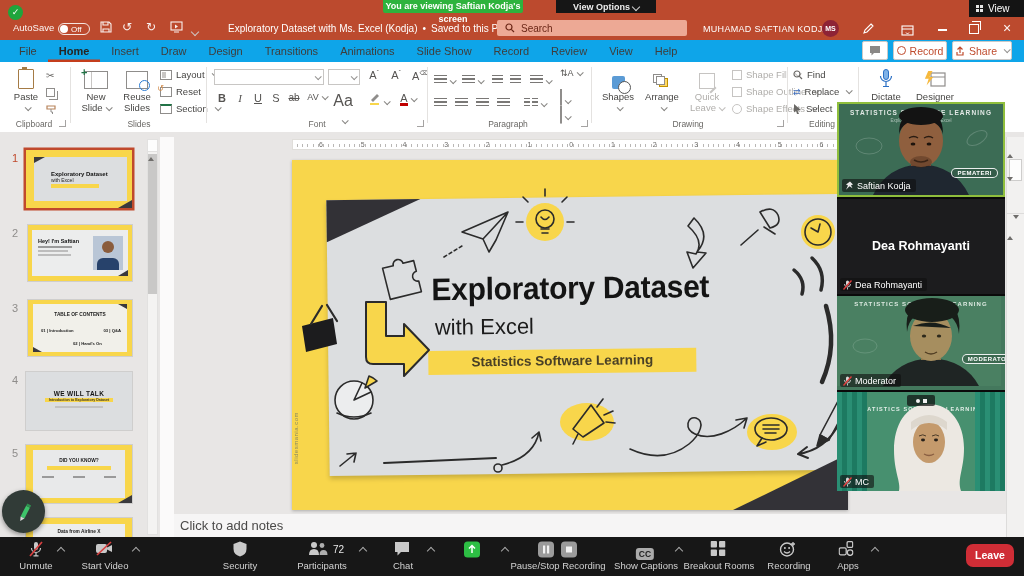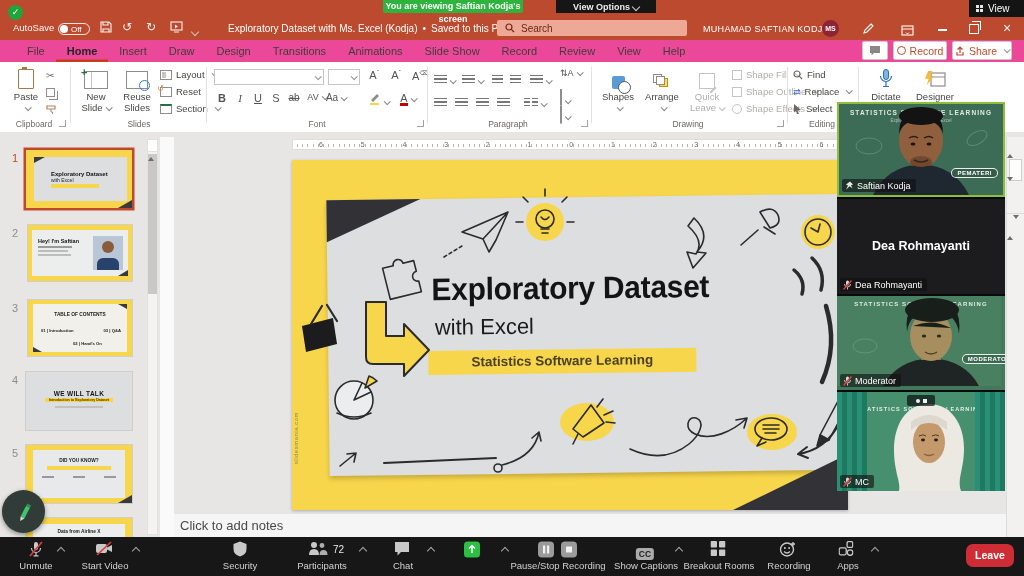--- a/index.html
+++ b/index.html
@@ -33,21 +33,21 @@
   .searchbox{left:497px;top:20px;width:190px;height:16px;background:#eda995;border-radius:2px;display:flex;align-items:center;gap:7px;padding-left:24px;box-sizing:border-box;}
   .searchbox span{font-size:10px;color:#64241684;color:#6b2616;}
   .username{left:703px;top:24px;font-size:9px;letter-spacing:.3px;color:#fff;}
   .avatar{left:822px;top:20px;width:17px;height:17px;border-radius:50%;background:#8e2336;color:#fff;font-size:7px;font-weight:bold;text-align:center;line-height:17px;}
   .winbtn{top:22px;color:#fff;font-size:12px;opacity:.95;}
   .minbar{left:938px;top:29px;width:9px;height:1.5px;background:#fff;}
   .restore{left:969px;top:24px;width:8px;height:8px;border:1.2px solid #fff;position:absolute;}
   .restore::before{content:"";position:absolute;left:2px;top:-4px;width:8px;height:8px;border:1.2px solid #fff;border-bottom:none;border-left:none;}
 
   
-  .tabrow{left:0;top:40px;width:1024px;height:22px;background:#ec4899;display:flex;padding-left:16px;box-sizing:border-box;}
+  .tabrow{left:0;top:40px;width:1024px;height:22px;background:#0ea5e9;display:flex;padding-left:8px;box-sizing:border-box;}
   .rtab{padding:0 11px;font-size:11px;color:#3f3d3b;line-height:22px;white-space:nowrap;}
   .rtab.active{color:#252423;font-weight:bold;box-shadow:inset 0 -2.5px 0 #c43e1c;}
   .tabbtn{top:41px;height:19px;border:1px solid #cbc9c7;border-radius:2px;background:#fff;display:flex;align-items:center;justify-content:center;gap:4px;font-size:10.5px;color:#bf4a2c;box-sizing:border-box;}
   .recdot2{width:7px;height:7px;border-radius:50%;border:1.6px solid #bf4a2c;}
 
   
   .ribbon{left:0;top:62px;width:1024px;height:70px;background:#fff;border-bottom:1px solid #d6d4d2;}
   .vsep{position:absolute;top:5px;height:56px;width:1px;background:#e4e2e0;}
   .glabel{position:absolute;bottom:3px;font-size:8.5px;color:#6a6865;text-align:center;}
   .dlaunch{position:absolute;bottom:5px;width:6px;height:6px;border-left:1px solid #8f8d8b;border-bottom:1px solid #8f8d8b;transform:rotate(-90deg);opacity:.8;}
@@ -293,21 +293,21 @@
       </div>
     <div class="fbtn" style="left:366px;top:7px;"><span>A</span><sup style="font-size:6px;">ˆ</sup></div>
     <div class="fbtn" style="left:388px;top:7px;"><span>A</span><sup style="font-size:6px;">ˇ</sup></div>
     <div class="fbtn" style="left:412px;top:7px;"><span>A</span><sup style="font-size:6px;">⌫</sup></div>
     <div class="fbtn" style="left:214px;font-weight:bold;">B</div>
     <div class="fbtn" style="left:232px;font-style:italic;font-family:'Liberation Serif',serif;">I</div>
     <div class="fbtn" style="left:250px;text-decoration:underline;">U</div>
     <div class="fbtn" style="left:268px;">S</div>
     <div class="fbtn" style="left:286px;text-decoration:line-through;font-size:10px;">ab</div>
     <div class="fbtn" style="left:306px;font-size:9px;width:22px;"><span>AV</span><span class="cv" style="color:#6a6865;"></span></div>
-    <div class="fbtn" style="left:325px;font-size:10px;width:22px;"><span>Aa</span><span class="cv" style="color:#6a6865;"></span></div>
+    <div class="fbtn" style="left:332px;font-size:16px;width:22px;"><span>Aa</span><span class="cv" style="color:#6a6865;"></span></div>
     <div class="fbtn" style="left:366px;width:24px;">
       <svg width="13" height="13" viewBox="0 0 13 13">
           <path d="M3,8 l6,-6 2,2 -6,6 z" fill="#8f8d8b"></path>
           <rect x="2" y="11" width="9" height="2" fill="#f8d64b"></rect>
         </svg><span class="cv" style="color:#6a6865;"></span>
     </div>
     <div class="fbtn" style="left:396px;width:24px;"><span style="border-bottom:3px solid #c00000;display:inline-block;line-height:10px;">A</span><span class="cv" style="color:#6a6865;"></span></div>
     <div class="glabel" style="left:208px;width:218px;">Font</div>
     <span class="dlaunch" style="left:417px;"></span>
     <span class="vsep" style="left:427px;"></span>

